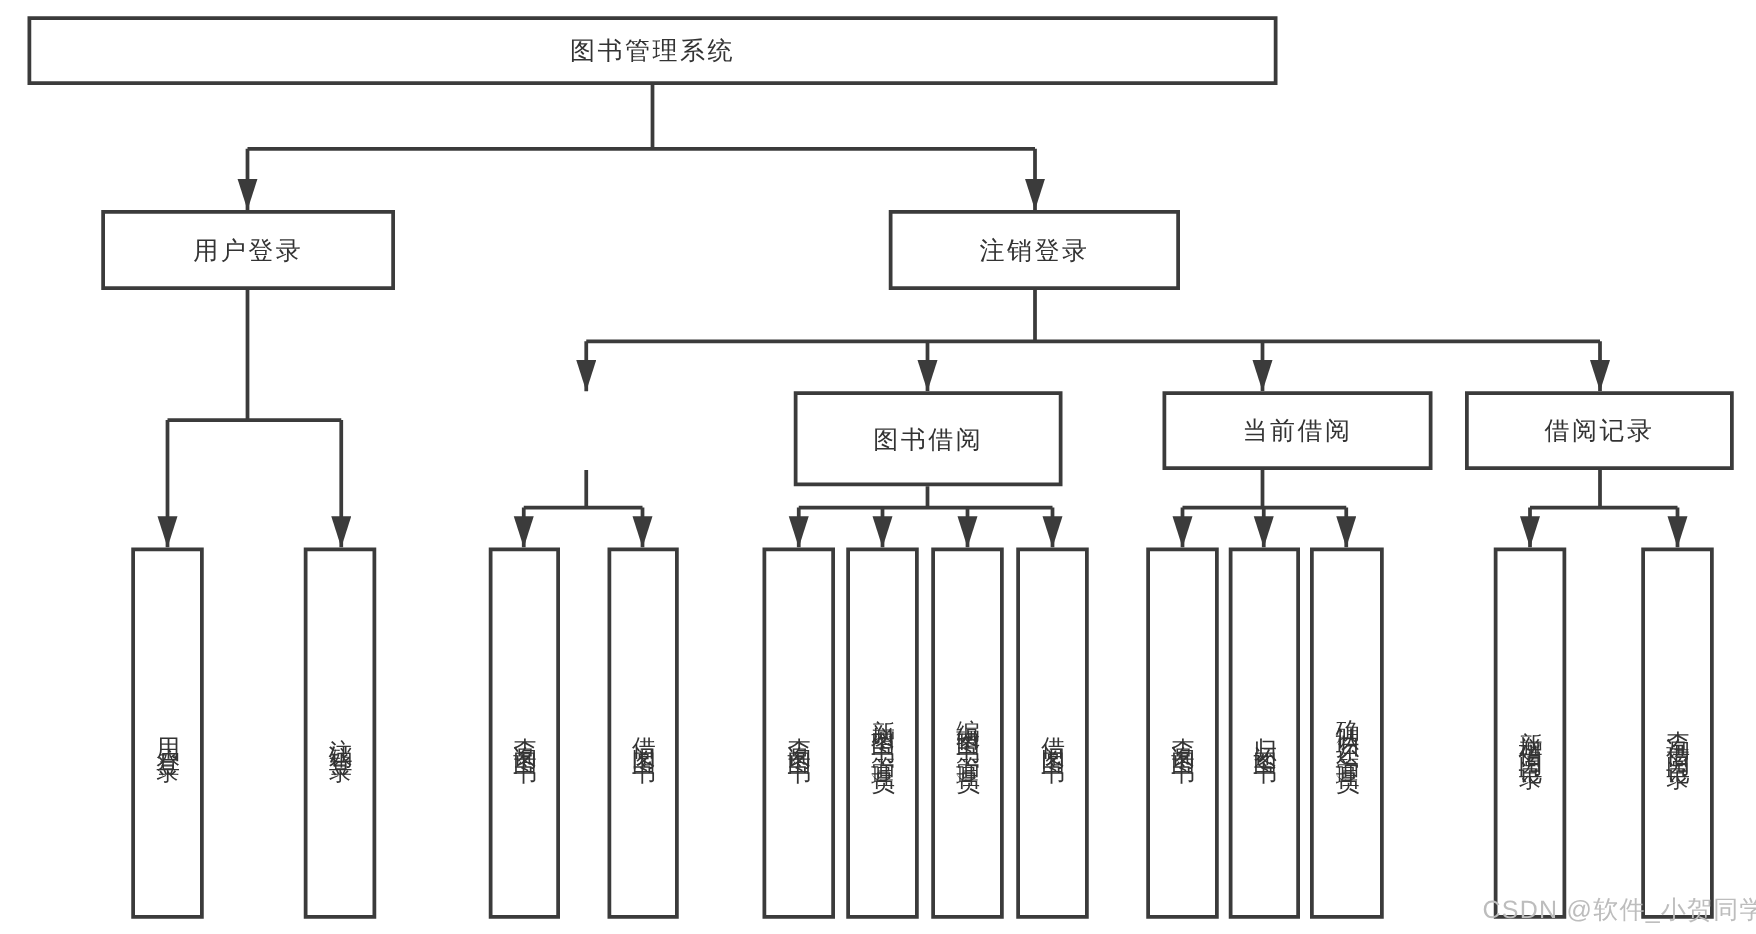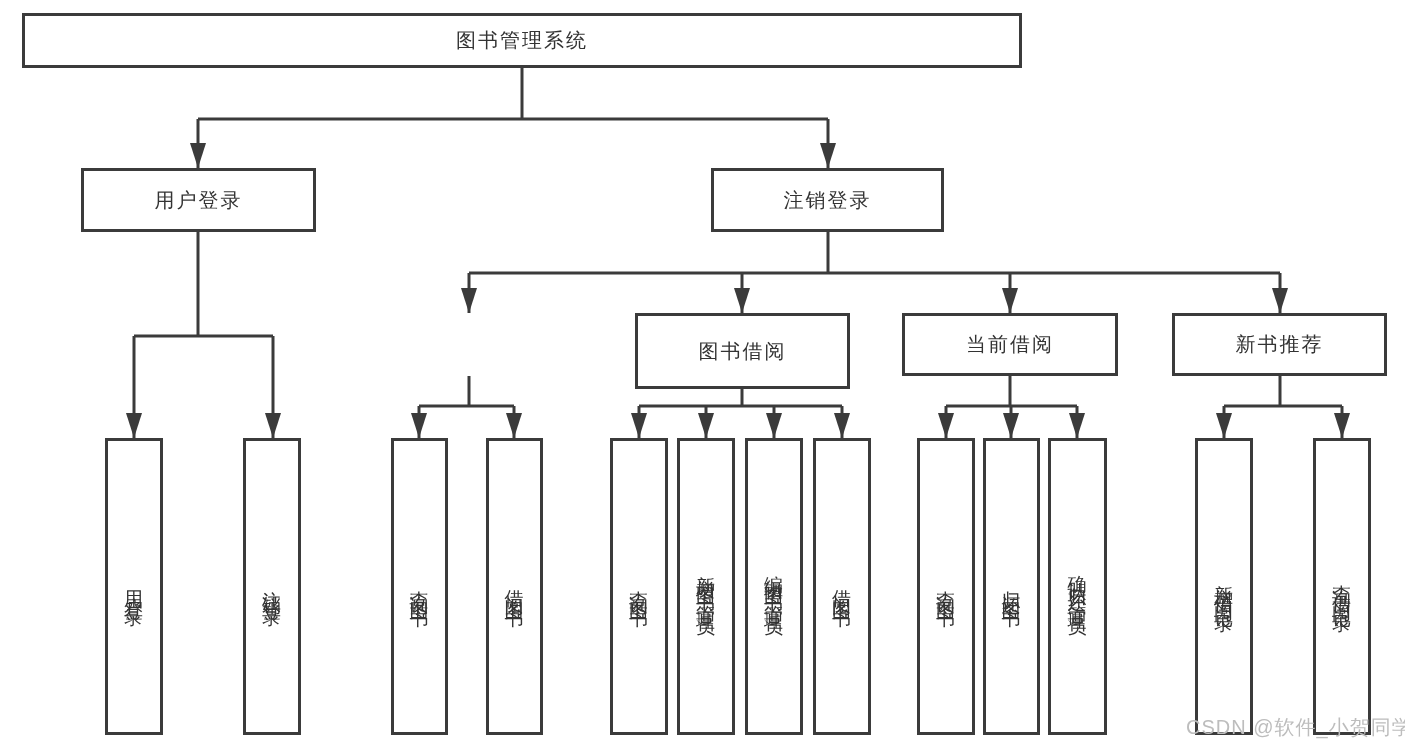--- a/index.html
+++ b/index.html
@@ -115,25 +115,25 @@
   <div class="box h" style="left:81px;top:168px;width:235px;height:64px">
     <span>用户登录</span>
   </div>
   <div class="box h" style="left:711px;top:168px;width:233px;height:64px">
     <span>注销登录</span>
   </div>
 
   <div class="box h" style="left:635px;top:313px;width:215px;height:76px">
     <span>图书借阅</span>
   </div>
-  <div class="box h" style="left:902px;top:313px;width:216px;height:63px">
+  <div class="box h" style="left:930px;top:313px;width:216px;height:63px">
     <span>当前借阅</span>
   </div>
   <div class="box h" style="left:1172px;top:313px;width:215px;height:63px">
-    <span>新书推荐</span>
+    <span>借阅记录</span>
   </div>
 
   <div class="box v" style="left:105px;top:438px;width:58px;height:297px">
     <span>用户登录</span>
   </div>
   <div class="box v" style="left:243px;top:438px;width:58px;height:297px">
     <span>注销登录</span>
   </div>
 
   <div class="box v" style="left:391px;top:438px;width:57px;height:297px">

